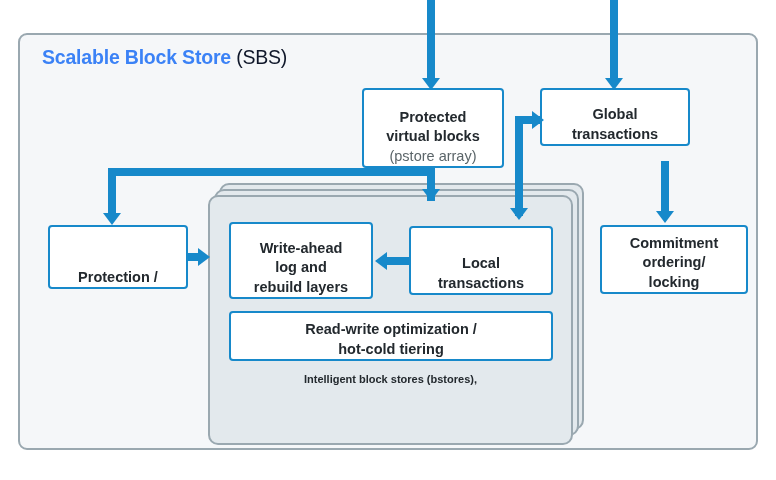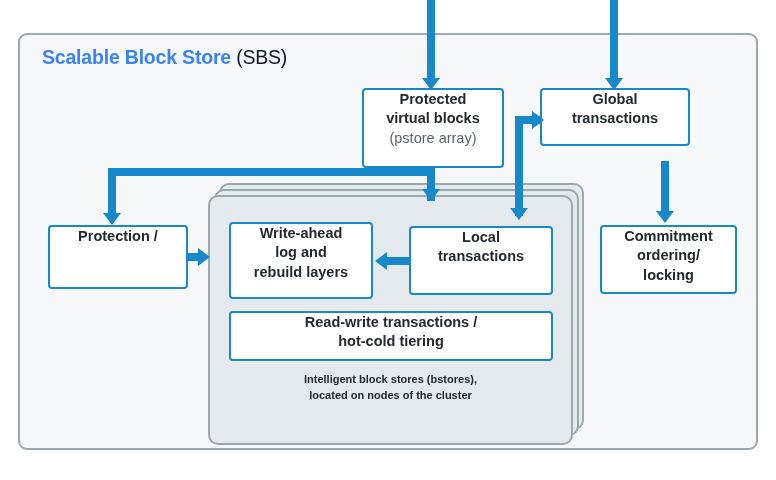--- a/index.html
+++ b/index.html
@@ -75,41 +75,41 @@
   }
 
   
   .box {
     position: absolute;
     box-sizing: border-box;
     background: #ffffff;
     border: 2.5px solid #1789ca;
     border-radius: 4px;
     display: flex;
-    align-items: flex-start;
+    align-items: flex-end;
     justify-content: center;
     text-align: center;
     z-index: 16;
   }
   .box .label {
     font-size: 14.5px;
     font-weight: bold;
     color: #23292e;
     line-height: 1.34;
     padding: 0 5px;
   }
   .box .label .sub {
     font-weight: normal;
     color: #5b6569;
   }
 
   #box-pstore      { left: 362px; top: 88px;  width: 142px; height: 80px; }
   #box-global      { left: 540px; top: 88px;  width: 150px; height: 58px; }
   #box-protection  { left: 48px;  top: 225px; width: 140px; height: 64px; }
-  #box-commitment  { left: 600px; top: 225px; width: 137px; height: 69px; }
+  #box-commitment  { left: 600px; top: 225px; width: 148px; height: 69px; }
   #box-wal         { left: 229px; top: 222px; width: 144px; height: 77px; z-index: 17; }
   #box-local       { left: 409px; top: 226px; width: 144px; height: 69px; z-index: 17; }
   #box-rwopt       { left: 229px; top: 311px; width: 324px; height: 50px; z-index: 17; }
 
   
   .seg {
     position: absolute;
     background: #1789ca;
     z-index: 20;
   }
@@ -146,21 +146,20 @@
     <span class="strong">Scalable Block Store</span>
     <span class="light">(SBS)</span>
   </div>
 
   <div class="stack-sheet sheet-3"></div>
   <div class="stack-sheet sheet-2"></div>
   <div class="stack-sheet sheet-1"></div>
 
   <div class="stack-caption">
     <div>Intelligent block stores (bstores),</div>
-    <div>located on nodes of the cluster</div>
   </div>
 
   <div class="seg" style="left:427px; top:0px; width:8px; height:80px;"></div>
   <div class="arrow-head ah-down" style="left:422px; top:78px;"></div>
 
   <div class="seg" style="left:610px; top:0px; width:8px; height:80px;"></div>
   <div class="arrow-head ah-down" style="left:605px; top:78px;"></div>
 
   <div class="seg" style="left:427px; top:168px; width:8px; height:33px;"></div>
   <div class="arrow-head ah-down" style="left:422px; top:189px;"></div>
@@ -222,18 +221,18 @@
 
   <div class="box" id="box-local">
     <div class="label">
       <span>Local</span><br>
       <span>transactions</span>
     </div>
   </div>
 
   <div class="box" id="box-rwopt">
     <div class="label">
-      <span>Read-write transactions /</span><br>
+      <span>Read-write optimization /</span><br>
       <span>hot-cold tiering</span>
     </div>
   </div>
 
 </div>
 
 </body></html>

